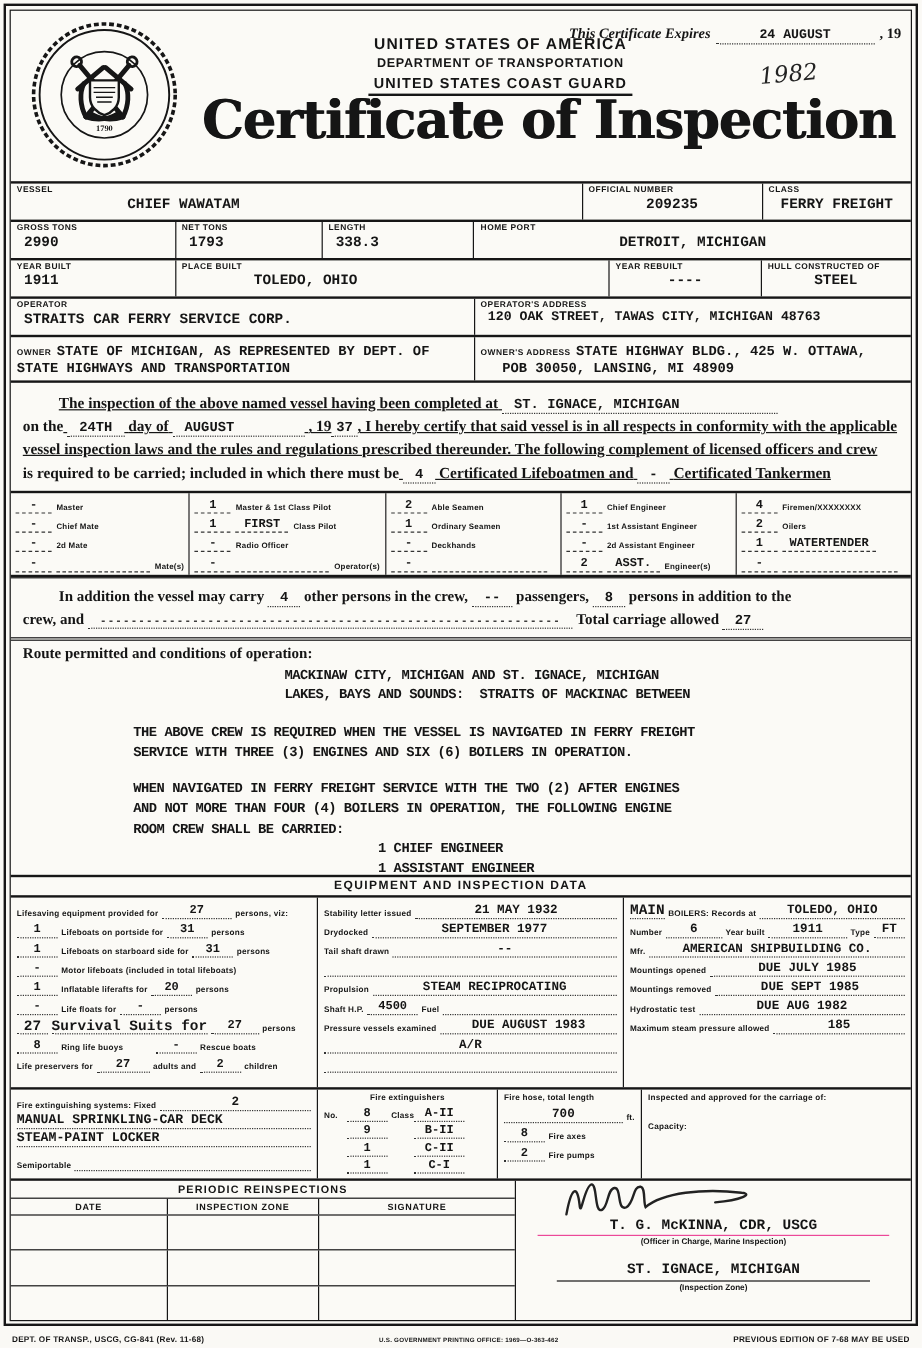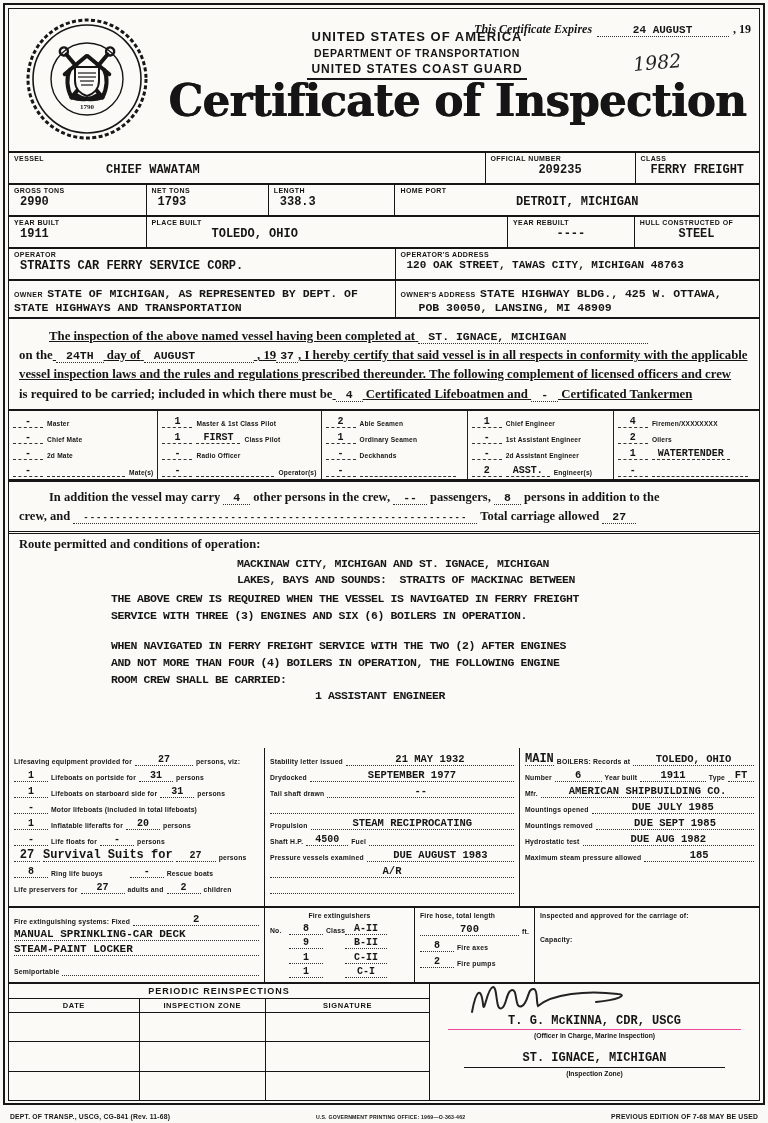--- a/index.html
+++ b/index.html
@@ -61,21 +61,21 @@
   .sec-additional{border-top:1px solid #161616;padding:6px 10px 4px;flex:0 0 auto;
                   font:700 12.5px/1.55 "Liberation Serif",serif;}
   .sec-additional .ind{text-indent:30px;}
 
   
   .sec-route{border-top:3px double #161616;flex:1 1 auto;padding:3px 10px;overflow:hidden;}
   .route-head{font:700 12.5px "Liberation Serif",serif;margin-bottom:4px;}
   .mono-line{font:700 11.5px "Liberation Mono",monospace;letter-spacing:-.4px;
              white-space:pre;line-height:1.45;}
   .rb1{margin-left:218px;}
-  .rb2{margin-left:92px;margin-top:2px;}
+  .rb2{margin-left:92px;margin-top:14px;}
   .rb3{margin-left:92px;margin-top:14px;}
   .rlist{margin-left:296px;}
 
   
   .equip-strip{border-top:2px solid #161616;border-bottom:2px solid #161616;text-align:center;
                font:700 10px "Liberation Sans",sans-serif;letter-spacing:1.2px;padding:2px 0;flex:0 0 auto;}
   .sec-equip{display:flex;height:158px;flex:0 0 auto;}
   .eq-col{padding:4px 5px;box-sizing:border-box;display:flex;flex-direction:column;justify-content:flex-start;gap:2px;}
   .eq-col + .eq-col{border-left:1px solid #161616;}
   .eq-c1{width:34%;}
@@ -398,24 +398,26 @@
 
   <div class="sec-route">
     <div class="route-head">Route permitted and conditions of operation:</div>
     <div class="mono-line rb1">MACKINAW CITY, MICHIGAN AND ST. IGNACE, MICHIGAN</div>
     <div class="mono-line rb1">LAKES, BAYS AND SOUNDS:  STRAITS OF MACKINAC BETWEEN</div>
     <div class="mono-line rb2">THE ABOVE CREW IS REQUIRED WHEN THE VESSEL IS NAVIGATED IN FERRY FREIGHT</div>
     <div class="mono-line" style="margin-left:92px">SERVICE WITH THREE (3) ENGINES AND SIX (6) BOILERS IN OPERATION.</div>
     <div class="mono-line rb3">WHEN NAVIGATED IN FERRY FREIGHT SERVICE WITH THE TWO (2) AFTER ENGINES</div>
     <div class="mono-line" style="margin-left:92px">AND NOT MORE THAN FOUR (4) BOILERS IN OPERATION, THE FOLLOWING ENGINE</div>
     <div class="mono-line" style="margin-left:92px">ROOM CREW SHALL BE CARRIED:</div>
+    <div class="mono-line rlist">1 CHIEF ENGINEER</div>
     <div class="mono-line rlist">1 ASSISTANT ENGINEER</div>
 
   </div>
 
+  <div class="equip-strip">EQUIPMENT AND INSPECTION DATA</div>
   <div class="sec-equip">
 
     <div class="eq-col eq-c1">
       <div class="eq-line">
         <span class="eq-lbl">Lifesaving equipment provided for</span>
         <span class="eq-v" style="min-width:58px">27</span>
         <span class="eq-lbl">persons, viz:</span>
       </div>
       <div class="eq-line">
         <span class="eq-v">1</span>

